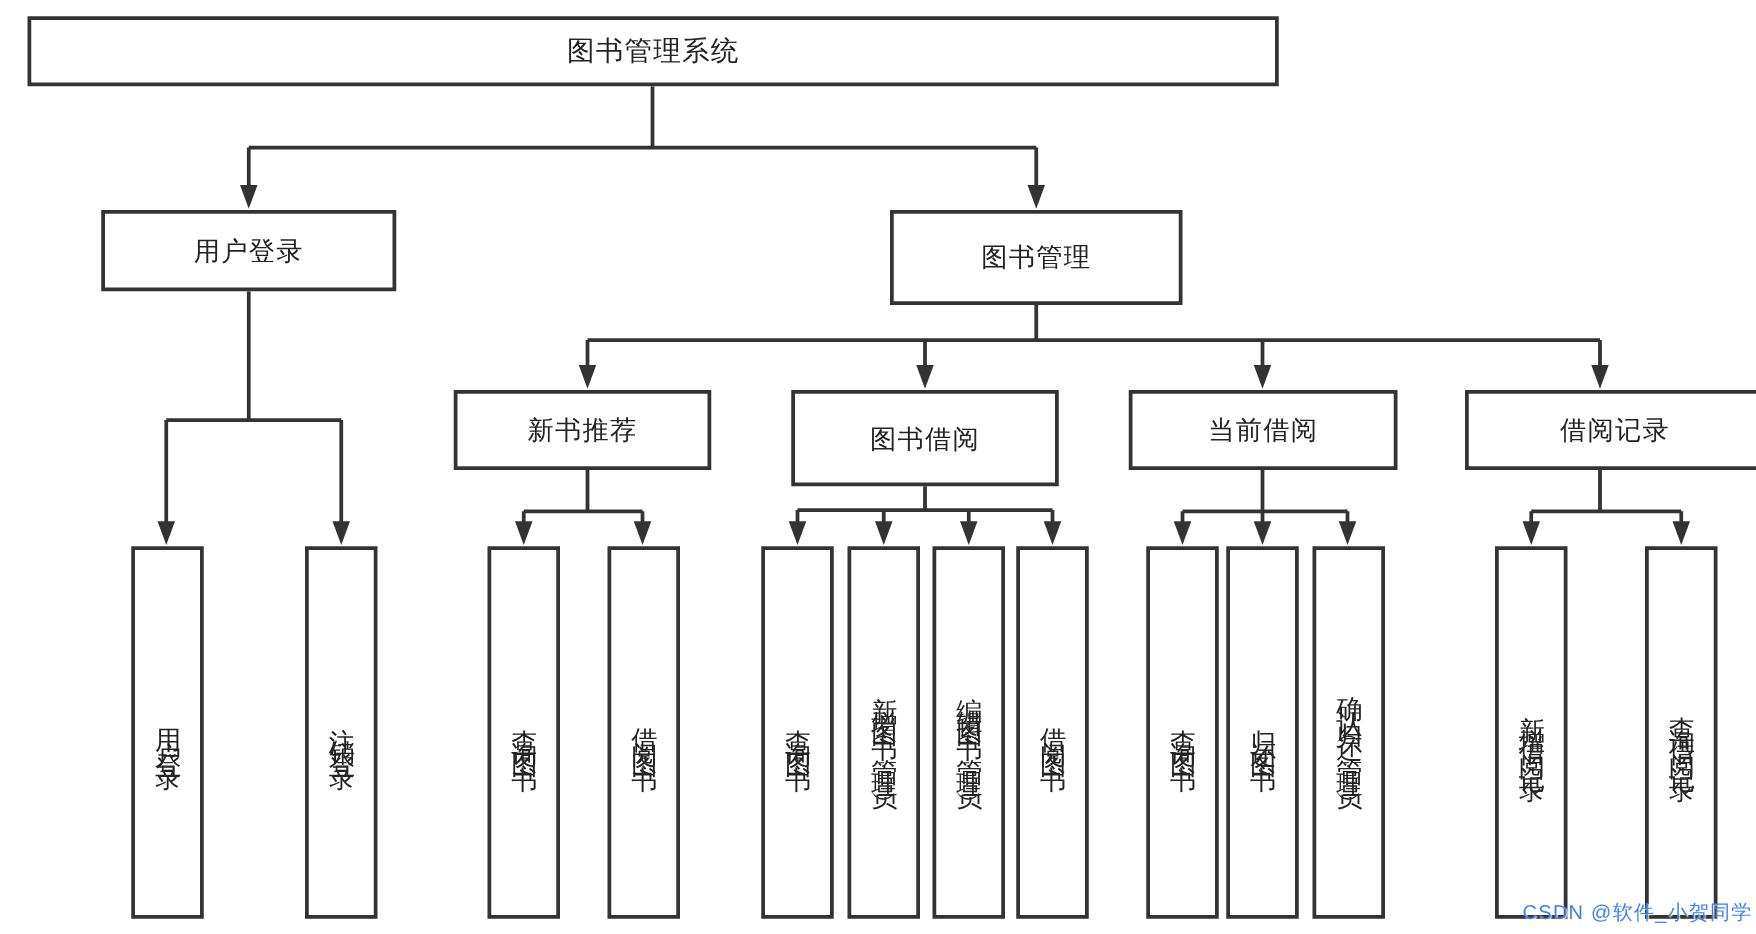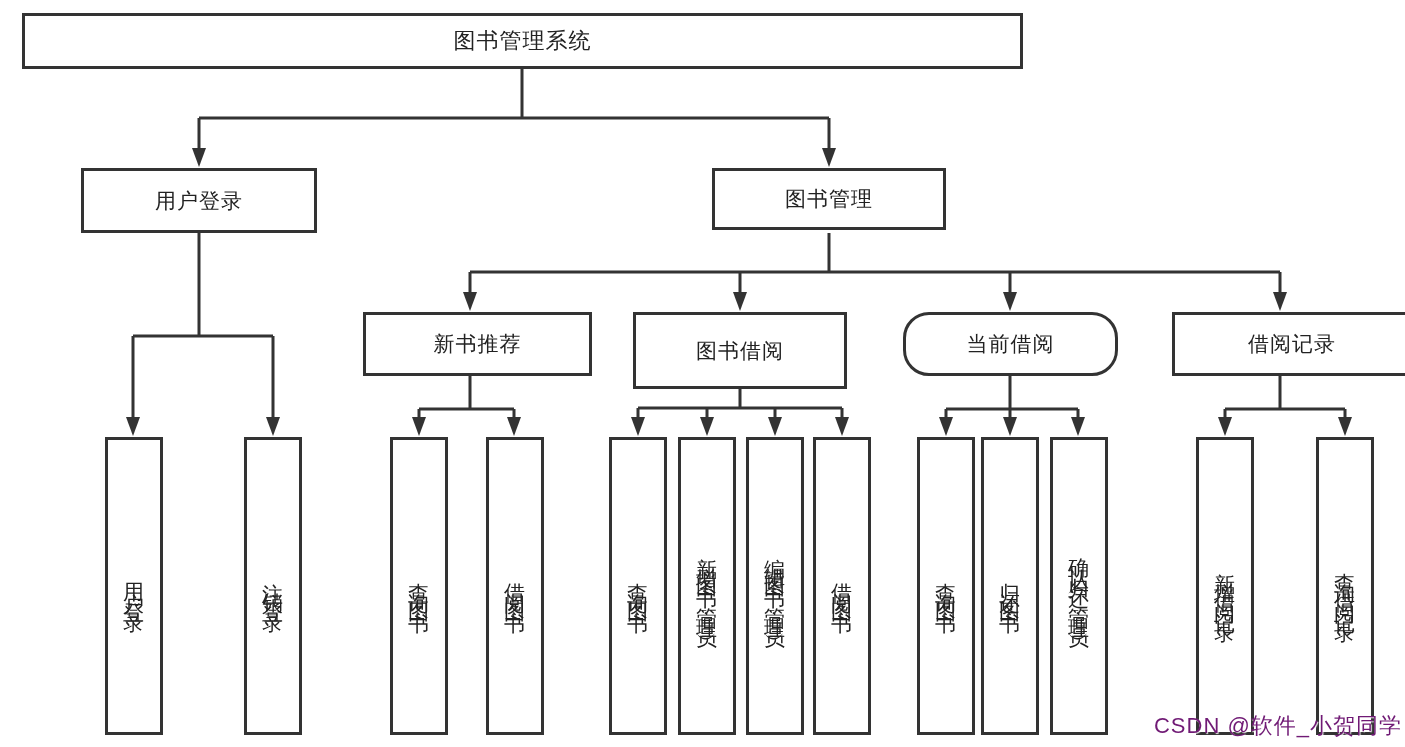--- a/index.html
+++ b/index.html
@@ -38,22 +38,22 @@
     writing-mode: vertical-rl;
     text-orientation: mixed;
     font-size: 21px;
     letter-spacing: 10px;
     line-height: 1;
   }
   .watermark {
     position: absolute;
     right: 3px;
     bottom: 6px;
-    font-size: 22px;
-    color: #701a75;
+    font-size: 16px;
+    color: #3b82f6;
     letter-spacing: 1px;
     text-shadow: 1px 1px 1px rgba(255,255,255,0.9);
     white-space: nowrap;
   }
 </style>
 </head>
 <body>
 
 <div class="canvas">
 
@@ -89,31 +89,31 @@
     </g>
   </svg>
 
   <div class="node h root" style="left:22px; top:13px; width:1001px; height:56px;">
     <span>图书管理系统</span>
   </div>
 
   <div class="node h" style="left:81px; top:168px; width:236px; height:65px;">
     <span>用户登录</span>
   </div>
-  <div class="node h" style="left:712px; top:168px; width:234px; height:62px;">
+  <div class="node h" style="left:712px; top:168px; width:234px; height:76px;">
     <span>图书管理</span>
   </div>
 
-  <div class="node h" style="left:363px; top:312px; width:229px; height:64px;">
+  <div class="node h" style="left:363px; top:312px; width:206px; height:64px;">
     <span>新书推荐</span>
   </div>
   <div class="node h" style="left:633px; top:312px; width:214px; height:77px;">
     <span>图书借阅</span>
   </div>
-  <div class="node h" style="left:903px; top:312px; width:215px; height:64px;border-radius:26px;">
+  <div class="node h" style="left:903px; top:312px; width:215px; height:64px;">
     <span>当前借阅</span>
   </div>
   <div class="node h" style="left:1172px; top:312px; width:240px; height:64px;">
     <span>借阅记录</span>
   </div>
 
   <div class="node leaf" style="left:105px; top:437px; width:58px; height:298px;">
     <span>用户登录</span>
   </div>
   <div class="node leaf" style="left:244px; top:437px; width:58px; height:298px;">

